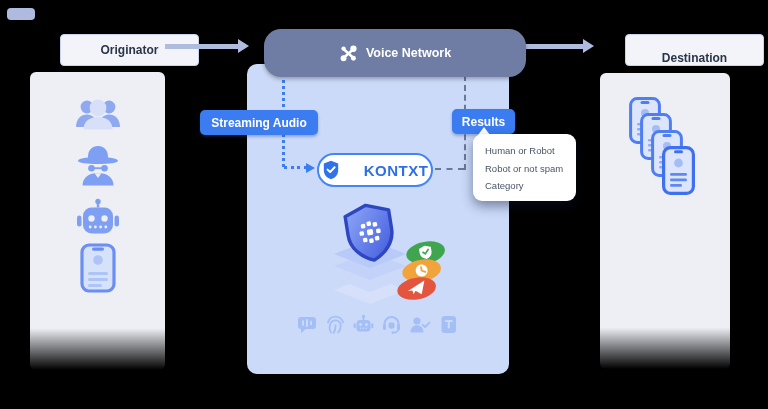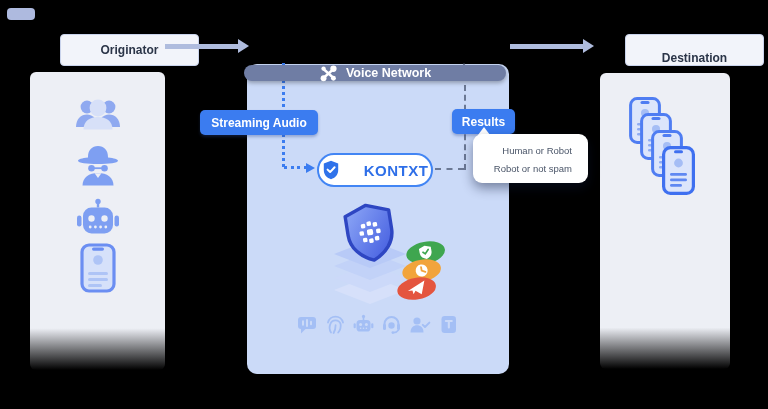--- a/index.html
+++ b/index.html
@@ -16,23 +16,23 @@
             font-size:12px;font-weight:bold;color:#2B3548;margin-left:32px;}
   .box-orig{left:28px;top:34px;}
   .box-dest{left:593px;top:34px;align-items:flex-end;}
 
   
   .arrow-line{height:5px;background:#AFBCDE;top:44px;}
   .arrow-head{width:0;height:0;border-top:7px solid transparent;border-bottom:7px solid transparent;
               border-left:11px solid #AFBCDE;top:39px;}
 
   
-  .vn-pill{left:244px;top:29px;width:262px;height:16px;background:#6F7DA4;border-radius:17px;
+  .vn-pill{left:264px;top:29px;width:262px;height:48px;background:#6F7DA4;border-radius:17px;
            display:flex;align-items:center;justify-content:center;gap:8px;z-index:5;
-           box-shadow:0 2px 4px rgba(0,0,0,.3);margin-top:36px;}
+           box-shadow:0 2px 4px rgba(0,0,0,.3);}
   .vn-pill span{color:#fff;font-size:12.5px;font-weight:bold;}
 
   
   .panel-side{width:135px;background:linear-gradient(180deg,#EDEFF5 0%,#EDEFF5 86%,rgba(237,239,245,0) 100%);
               border-radius:6px;}
   .panel-left{left:30px;top:72px;height:298px;}
   .panel-right{left:600px;top:73px;width:130px;height:296px;}
   .panel-center{left:247px;top:64px;width:262px;height:310px;background:#CBDAF8;border-radius:10px;}
 
   .side-icon{left:0;width:135px;display:flex;justify-content:center;}
@@ -53,22 +53,22 @@
   .tag-stream{left:200px;top:110px;width:118px;}
   .tag-results{left:452px;top:109px;width:63px;}
 
   
   .kx-pill{left:317px;top:153px;width:116px;height:34px;background:#fff;border:2px solid #4285F4;
            border-radius:19px;display:flex;align-items:center;justify-content:center;gap:24px;z-index:6;
            box-sizing:border-box;}
   .kx-pill span{color:#2E6FE8;font-size:15px;font-weight:bold;letter-spacing:.5px;}
 
   
-  .results-card{left:473px;top:134px;width:115px;background:#fff;border-radius:9px;z-index:7;
-                padding:8px 16px 6px 12px;box-shadow:0 5px 12px rgba(10,20,50,.45);box-sizing:border-box;text-align:right;}
+  .results-card{left:473px;top:134px;width:103px;background:#fff;border-radius:9px;z-index:7;
+                padding:8px 16px 6px 12px;box-shadow:0 5px 12px rgba(10,20,50,.45);box-sizing:border-box;}
   .results-card .row{font-size:9.5px;color:#4A5568;line-height:17.5px;white-space:nowrap;}
   .card-pointer{left:478px;top:127px;width:0;height:0;border-left:6px solid transparent;
                 border-right:6px solid transparent;border-bottom:8px solid #fff;z-index:7;}
 
   .badge{transform:rotate(-10deg);}
   .cap-row{left:247px;top:314px;width:262px;display:flex;justify-content:center;gap:7px;}
 </style>
 </head>
 <body>
 
@@ -181,20 +181,21 @@
       <path d="M10 0.8 L18 3.8 V11 C18 16.4 14.6 19.8 10 21.2 C5.4 19.8 2 16.4 2 11 V3.8 Z" fill="#2F72EA"></path>
       <path d="M6.2 10.6 L9 13.3 L14 7.9" stroke="#fff" stroke-width="2.2" fill="none" stroke-linecap="round" stroke-linejoin="round"></path>
     </svg>
     <span>KONTXT</span>
   </div>
 
   <div class="abs card-pointer"></div>
   <div class="abs results-card">
     <div class="row">Human or Robot</div>
     <div class="row">Robot or not spam</div>
+    <div class="row">Category</div>
   </div>
 
   <div class="abs" style="left:332px;top:240px;">
     <svg width="76" height="66" viewBox="0 0 76 66">
       <polygon points="38,36 74,50 38,64 2,50" fill="#D6E0FA"></polygon>
       <polygon points="38,24 74,38 38,52 2,38" fill="#CCD9F9"></polygon>
       <polygon points="38,12 74,26 38,40 2,26" fill="#C2D2F8"></polygon>
       <polygon points="38,0 74,14 38,28 2,14" fill="#B8CAF7"></polygon>
     </svg>
   </div>

